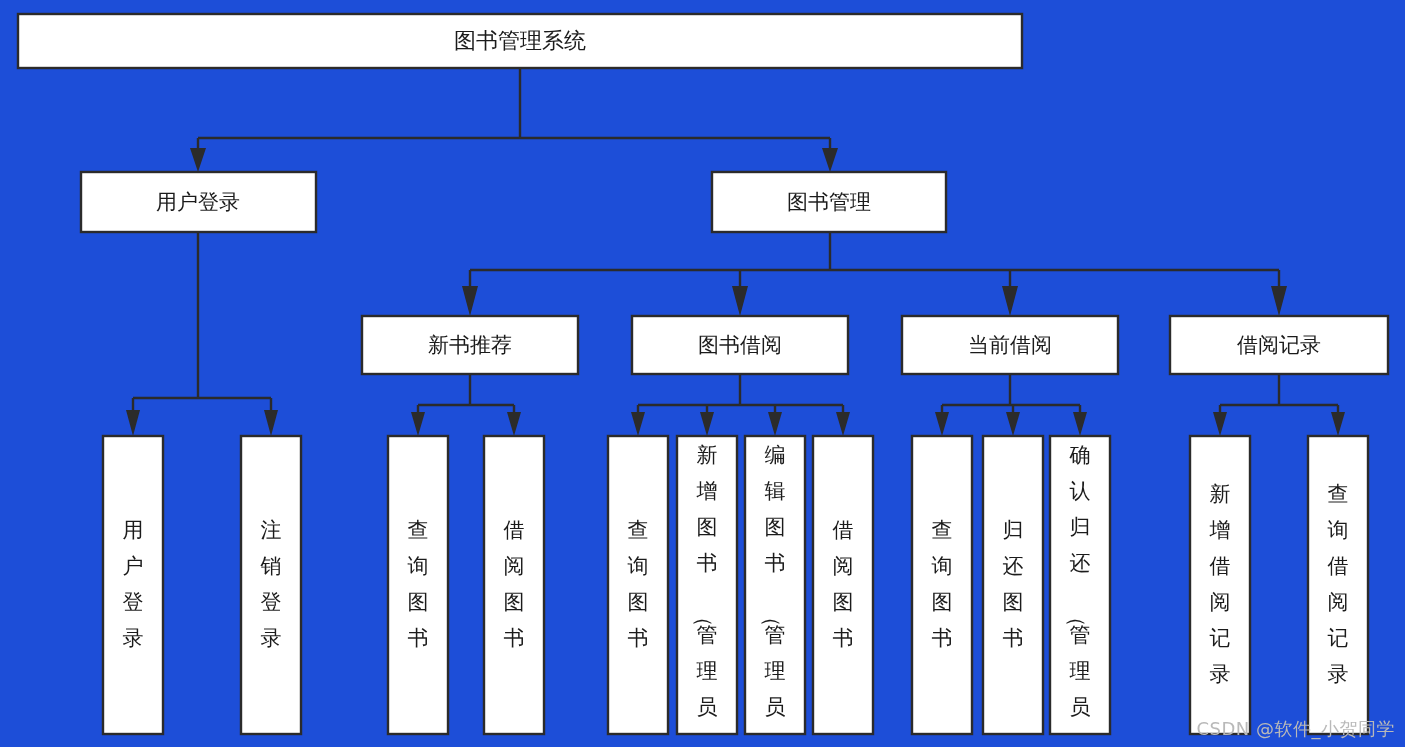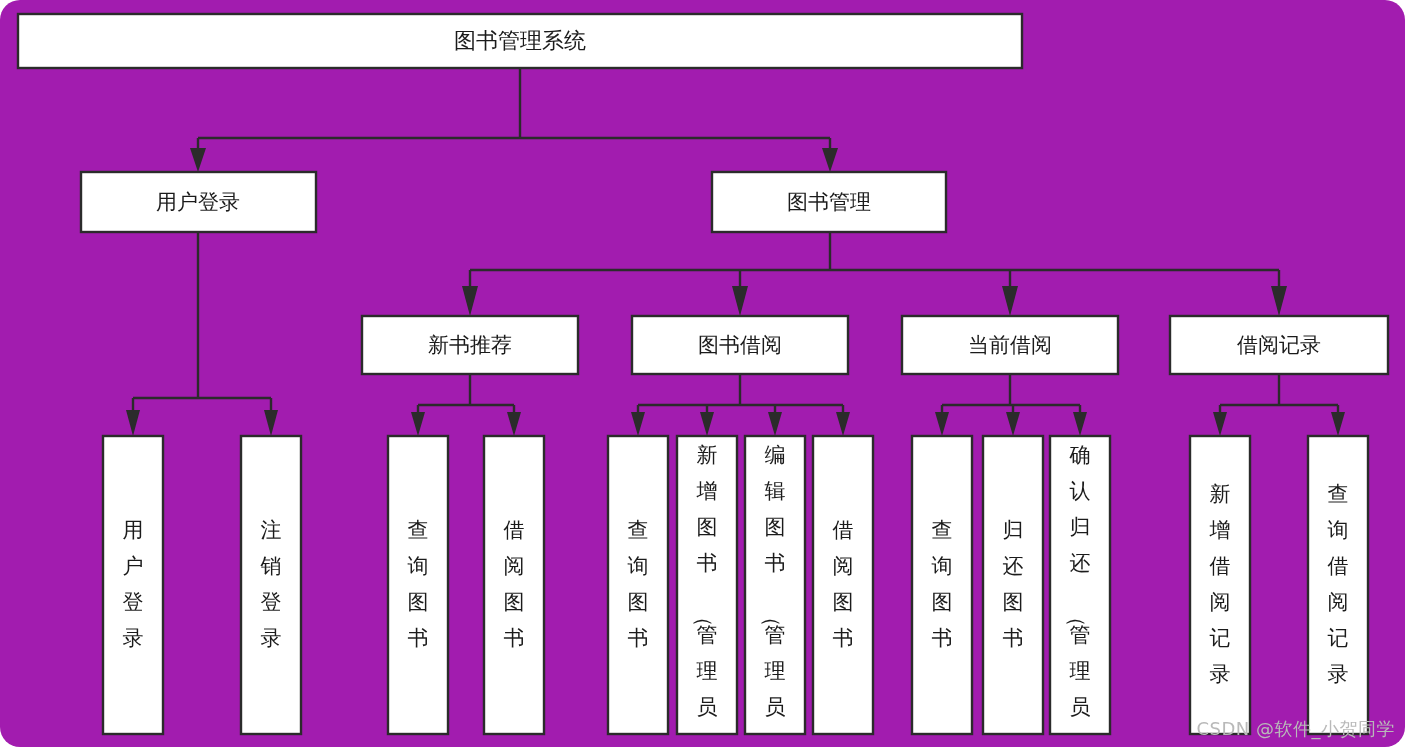--- a/index.html
+++ b/index.html
@@ -2,21 +2,21 @@
 <html><head>
 <meta charset="utf-8">
 <style>
   html,body{margin:0;padding:0;background:#ffffff;}
   body{
     width:1405px;height:747px;
     font-family:"Liberation Sans","DejaVu Sans",sans-serif;
     overflow:hidden;
     position:relative;
   }
-  #diagram-root{position:relative;width:1405px;height:747px;background:#a21caf;border-radius:20px;}
+  #diagram-root{position:relative;width:1405px;height:747px;background:#1d4ed8;}
   svg.diagram{position:absolute;left:0;top:0;width:1405px;height:747px;display:block;}
   .node-rect{fill:#ffffff;stroke:#2b2b2b;stroke-width:2.4;}
   .edge{stroke:#2b2b2b;stroke-width:2.4;fill:none;stroke-linecap:butt;}
   .arrow-head{fill:#2b2b2b;stroke:none;}
   .node-label{
     fill:#1b1b1b;
     font-family:"DejaVu Sans","Liberation Sans",sans-serif;
     text-anchor:middle;
     dominant-baseline:middle;
   }

